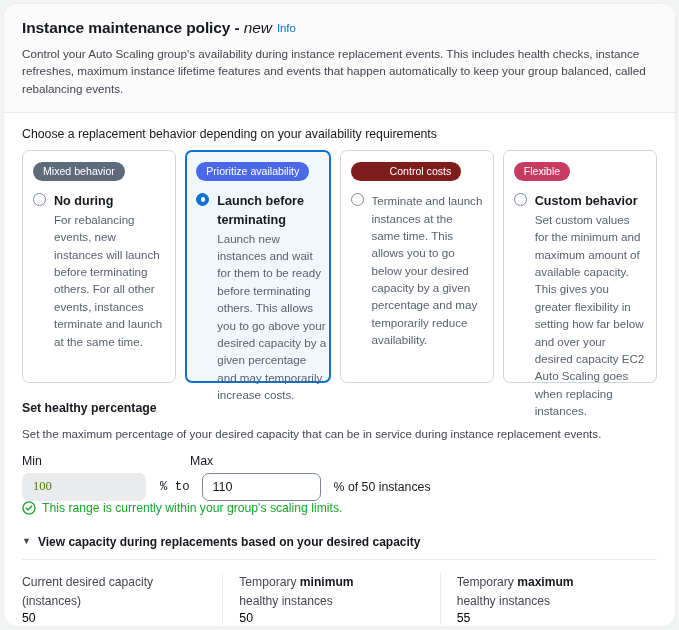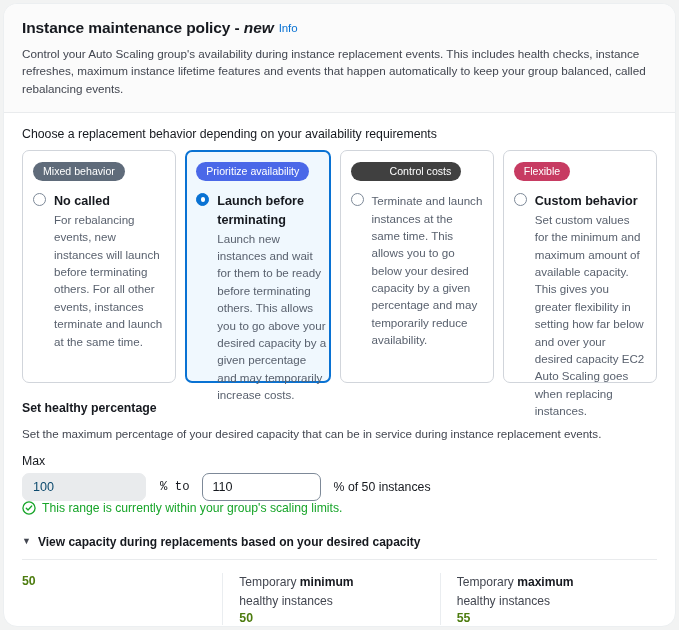--- a/index.html
+++ b/index.html
@@ -37,21 +37,21 @@
   }
   .hdr-title {
     font-size: 15.5px;
     font-weight: bold;
     color: #16191f;
     letter-spacing: -0.1px;
     line-height: 1.2;
   }
   .hdr-title .new {
     font-style: italic;
-    font-weight: bold;
+    font-weight: normal;
   }
   .hdr-title .info {
     font-size: 11.5px;
     font-weight: normal;
     font-style: normal;
     color: #0972d3;
     margin-left: 5px;
     vertical-align: 1px;
     cursor: pointer;
     text-decoration: none;
@@ -99,21 +99,21 @@
     display: inline-block;
     border-radius: 11px;
     color: #ffffff;
     font-size: 10.6px;
     padding: 3px 10px 4px 10px;
     line-height: 1.15;
     white-space: nowrap;
   }
   .badge.gray   { background: #5f6b7a; }
   .badge.blue   { background: #4a68e8; }
-  .badge.green  { background: #404040; padding-left: 39px; }
+  .badge.green  { background: #7f1d1d; padding-left: 39px; }
   .badge.pink   { background: #c73b62; }
 
   .opt {
     display: flex;
     margin-top: 10px;
     gap: 8px;
   }
   .radio {
     width: 13px;
     height: 13px;
@@ -193,21 +193,22 @@
     color: #16191f;
     padding: 0 10px;
     background: #ffffff;
     font-family: "Liberation Sans", sans-serif;
     outline: none;
   }
   .inp.min {
     width: 124px;
     background: #e9ebed;
     border: 1px solid #e9ebed;
-    color: #0c4a6e;
+    color: #4d7c0f;
+    font-family: Liberation Serif, serif;
   }
   .inp.max { width: 119px; }
   .between {
     font-size: 12.3px;
     color: #16191f;
     margin: 0 12px 0 14px;
     font-family: Liberation Mono, monospace;
   }
   .suffix {
     font-size: 12.3px;
@@ -270,23 +271,22 @@
   .col:not(:first-child) { padding-left: 16px; }
   .col:last-child { border-right: none; }
   .col-h {
     font-size: 12.1px;
     color: #424650;
     line-height: 1.55;
   }
   .col-h b { color: #16191f; font-weight: bold; }
   .col-v {
     font-size: 12.3px;
-    color: #4d7c0f;
+    color: #000000;
     margin-top: 1px;
-    font-weight: bold;
   }
 </style>
 </head>
 <body>
 
 <div class="page">
   <div class="container">
 
     <div class="hdr">
       <div class="hdr-title">
@@ -299,21 +299,21 @@
 
       <div class="choose-label">Choose a replacement behavior depending on your availability requirements</div>
 
       <div class="cards">
 
         <div class="card">
           <span class="badge gray">Mixed behavior</span>
           <div class="opt">
             <span class="radio"></span>
             <span class="opt-text">
-              <span class="opt-title">No called</span>
+              <span class="opt-title">No during</span>
               <div class="opt-desc">For rebalancing events, new instances will launch before terminating others. For all other events, instances terminate and launch at the same time.</div>
             </span>
           </div>
         </div>
 
         <div class="card selected">
           <span class="badge blue">Prioritize availability</span>
           <div class="opt">
             <span class="radio on"></span>
             <span class="opt-text">
@@ -344,20 +344,21 @@
           </div>
         </div>
 
       </div>
 
       <div class="section">
         <div class="sec-title">Set healthy percentage</div>
         <div class="sec-desc">Set the maximum percentage of your desired capacity that can be in service during instance replacement events.</div>
 
         <div class="field-labels">
+          <div class="lbl-min">Min</div>
           <div class="lbl-max">Max</div>
         </div>
 
         <div class="field-row">
           <input class="inp min" type="text" disabled="" value="100" style="">
           <span class="between">% to</span>
           <input class="inp max" type="text" value="110" style="">
           <span class="suffix">% of 50 instances</span>
         </div>
 
@@ -372,20 +373,21 @@
 
       <div class="expand">
         <div class="expand-head">
           <span class="caret">▼</span>
           <span class="expand-title">View capacity during replacements based on your desired capacity</span>
         </div>
         <div class="expand-divider"></div>
 
         <div class="cols">
           <div class="col">
+            <div class="col-h"><span>Current desired capacity</span><b></b><br><span>(instances)</span></div>
             <div class="col-v">50</div>
           </div>
           <div class="col">
             <div class="col-h"><span>Temporary </span><b>minimum</b><br><span>healthy instances</span></div>
             <div class="col-v">50</div>
           </div>
           <div class="col">
             <div class="col-h"><span>Temporary </span><b>maximum</b><br><span>healthy instances</span></div>
             <div class="col-v">55</div>
           </div>

